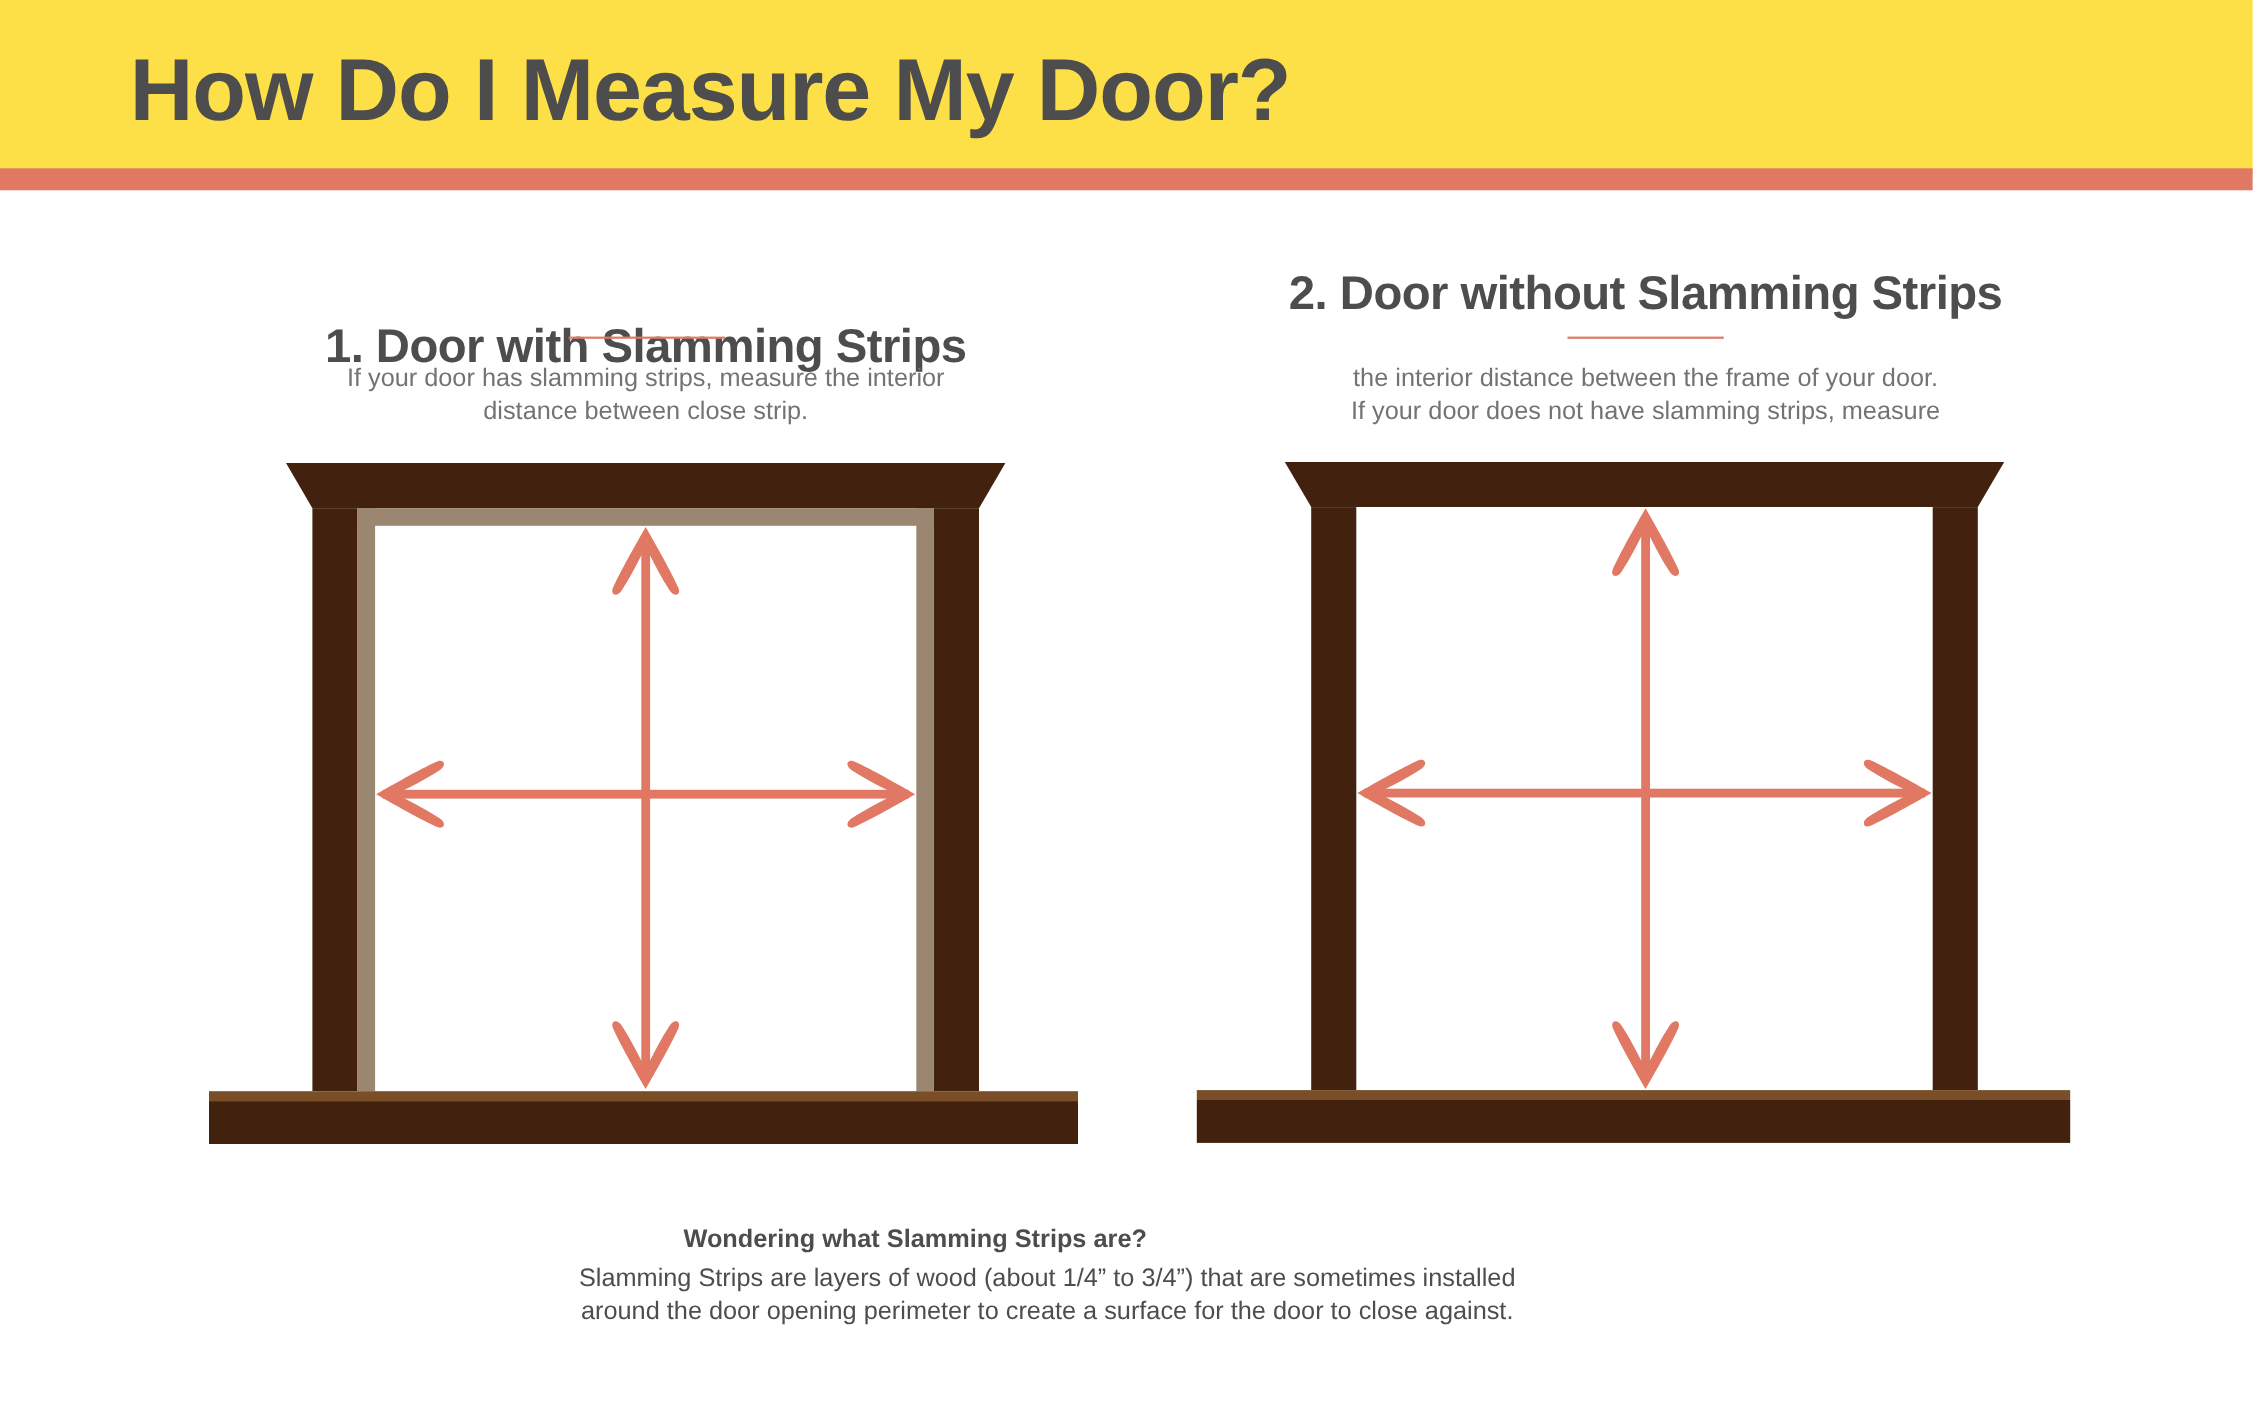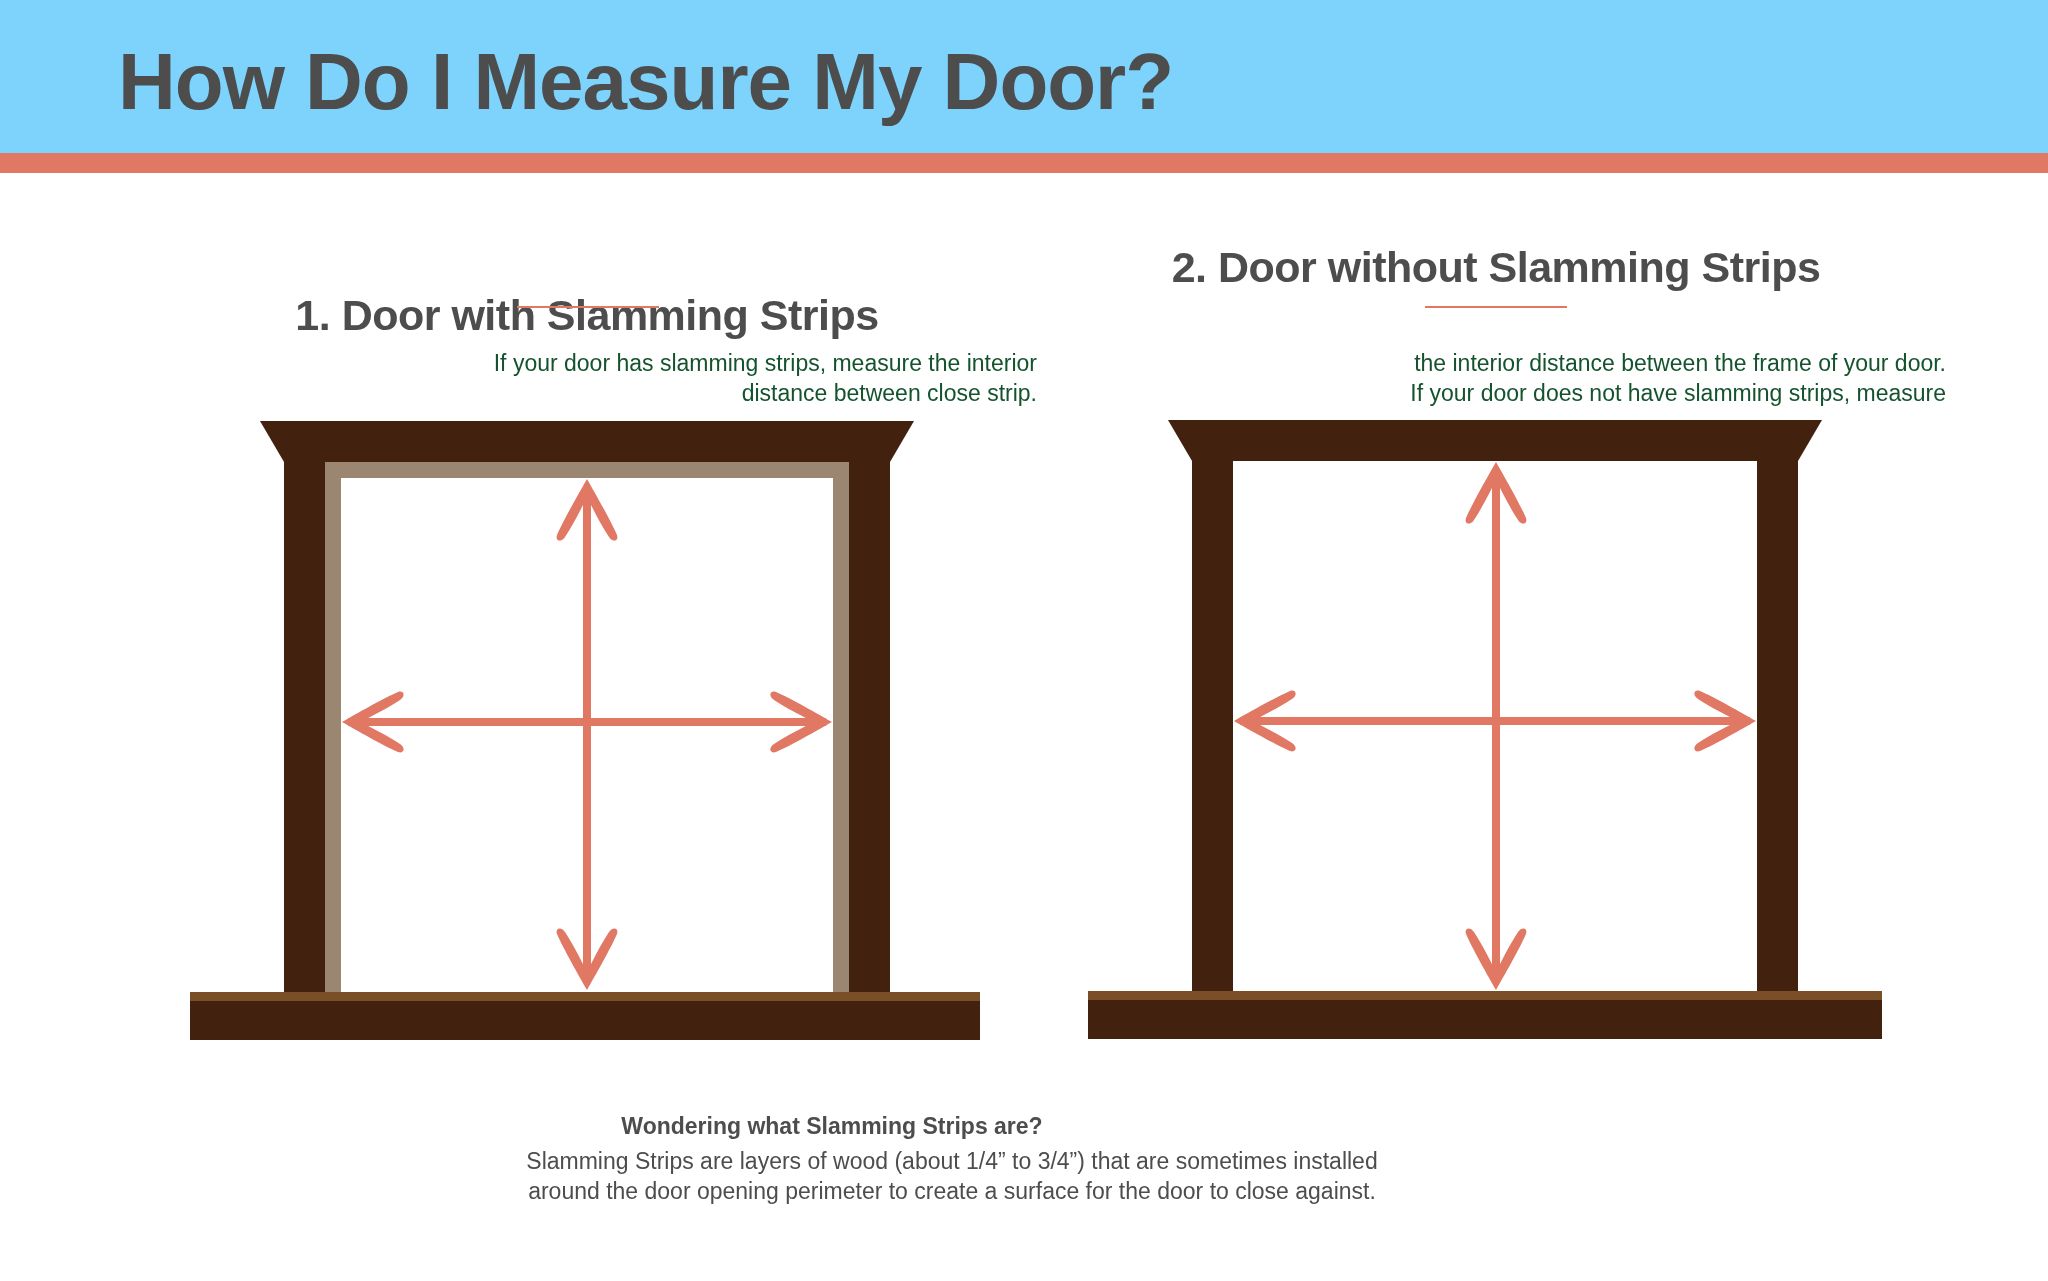--- a/index.html
+++ b/index.html
@@ -4,44 +4,44 @@
 <style>
   html, body { margin: 0; padding: 0; }
   body {
     width: 2048px; height: 1281px; position: relative; overflow: hidden;
     background: #ffffff;
     font-family: "Liberation Sans", "DejaVu Sans", sans-serif;
     color: #4a4a4a;
   }
   .header {
     position: absolute; left: 0; top: 0; width: 2048px; height: 158px;
-    background: #7dd3fc;
+    background: #fde047;
   }
   .header-bar {
     position: absolute; left: 0; top: 153px; width: 2048px; height: 20px;
     background: #e07864;
   }
   .page-title {
     position: absolute; left: 118px; top: 36px;
     font-size: 80px; font-weight: bold; letter-spacing: -1px;
     color: #4d4d4d; white-space: nowrap;
   }
   .section-title {
     position: absolute; top: 243px; width: 900px;
     font-size: 43px; font-weight: bold; text-align: center;
     color: #4d4d4d; white-space: nowrap; letter-spacing: -0.5px;
   }
   .section-underline {
     position: absolute; top: 306px; width: 142px; height: 2px;
     background: #e07864;
   }
   .section-desc {
-    position: absolute; top: 348px; width: 900px;
-    font-size: 23px; line-height: 30px; text-align: right;
-    color: #14532d;
+    position: absolute; top: 328px; width: 900px;
+    font-size: 23px; line-height: 30px; text-align: center;
+    color: #737373;
   }
   .diagram { position: absolute; left: 0; top: 0; }
   .footer-title {
     position: absolute; left: 0; top: 1113px; width: 1664px;
     text-align: center; font-size: 23px; font-weight: bold; color: #4d4d4d;
   }
   .footer-text {
     position: absolute; left: 0; top: 1146px; width: 1904px;
     text-align: center; font-size: 23px; line-height: 30px; color: #4d4d4d;
   }

